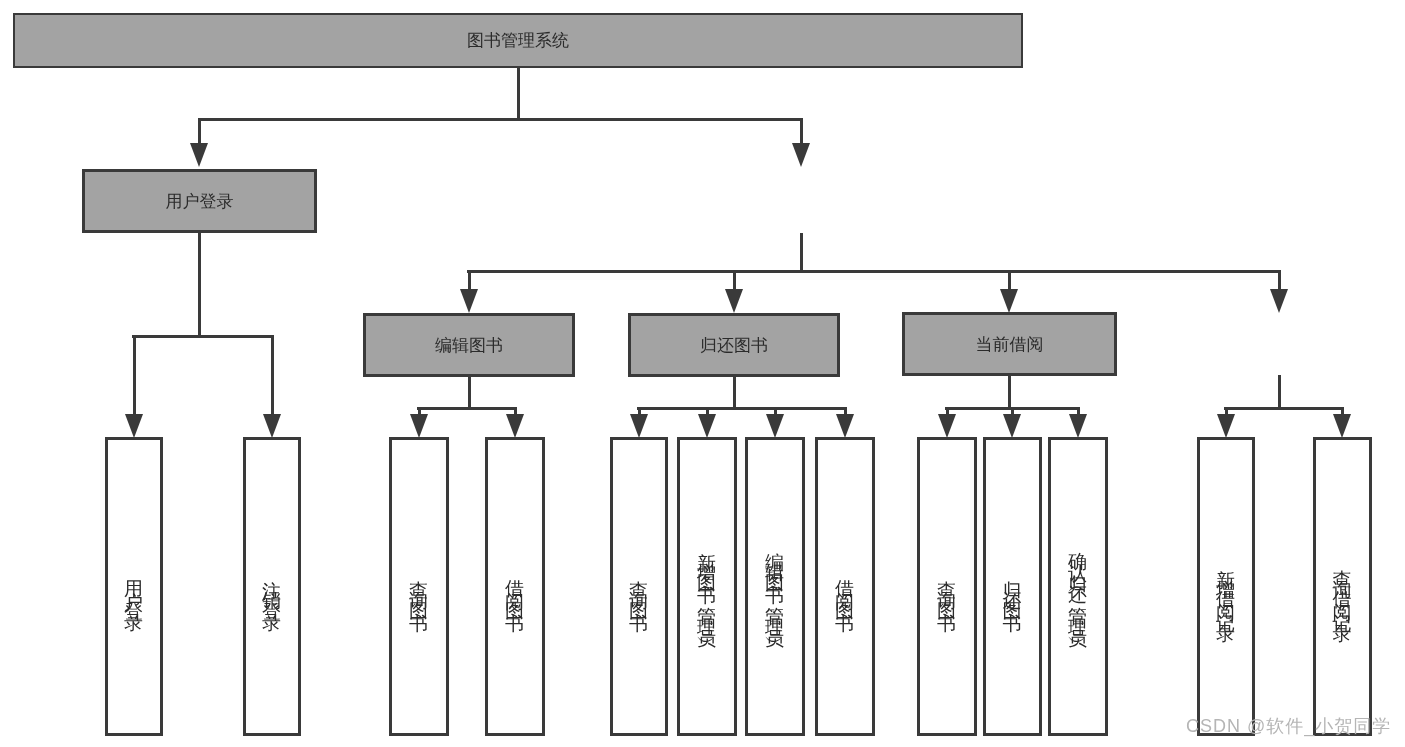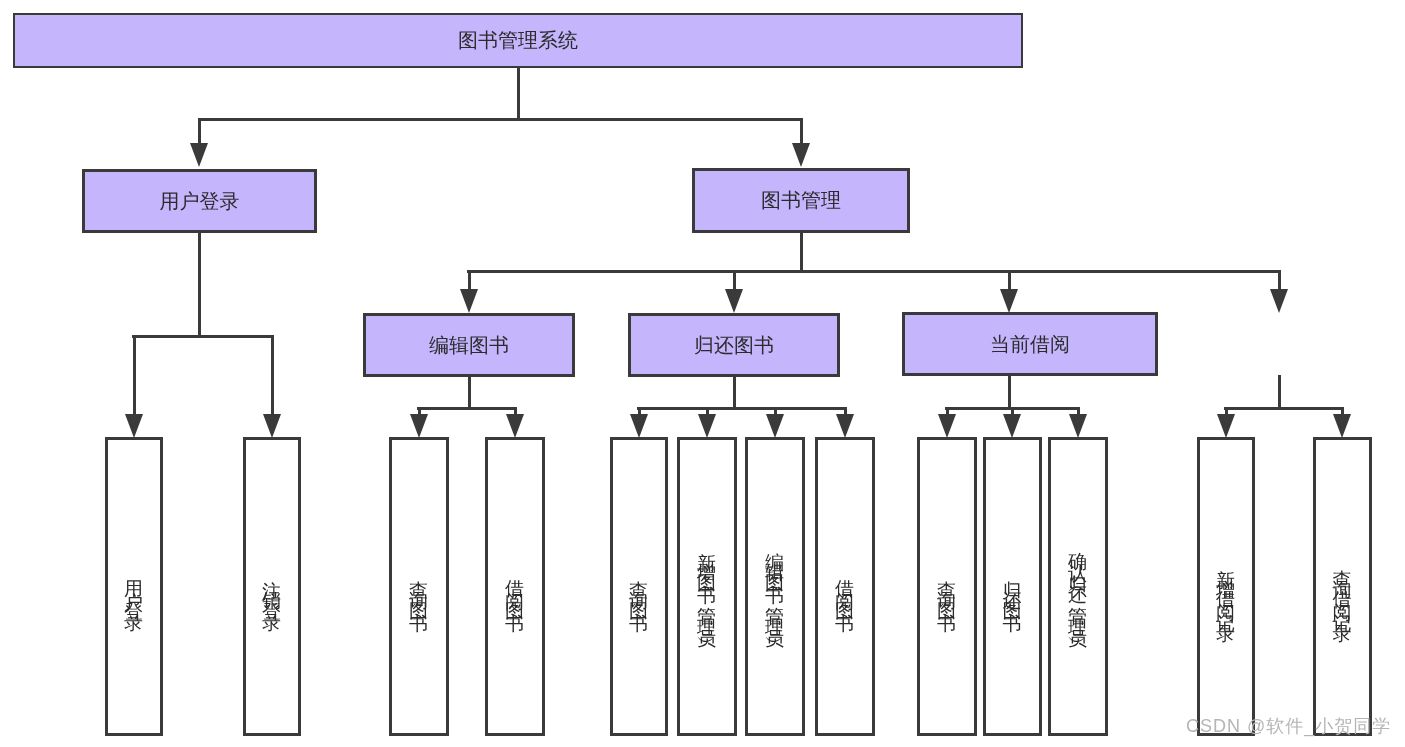--- a/index.html
+++ b/index.html
@@ -8,24 +8,24 @@
     --watermark:#b5b5b5;
     --bg:#ffffff;
   }
   html,body{margin:0;padding:0;background:var(--bg);}
   .canvas{
     position:relative;width:1405px;height:747px;background:var(--bg);
     overflow:hidden;font-family:"Liberation Sans",sans-serif;color:var(--text);
   }
   
   .node{
-    position:absolute;box-sizing:border-box;background:#c4b5fd;
+    position:absolute;box-sizing:border-box;background:#a3a3a3;
     border:3px solid var(--line);
     display:flex;align-items:center;justify-content:center;
-    font-size:20px;color:var(--text);white-space:nowrap;
+    font-size:17px;color:var(--text);white-space:nowrap;
   }
   .node.root{border-width:2px;}
   .leaf{
     position:absolute;box-sizing:border-box;background:#fff;
     border:3px solid var(--line);top:437px;height:299px;
     display:flex;align-items:center;justify-content:center;
   }
   .leaf span{
     writing-mode:vertical-rl;text-orientation:mixed;
     font-size:19px;letter-spacing:11px;line-height:1;color:var(--text);
@@ -108,25 +108,24 @@
     <div class="hl" style="left:1224px;top:407px;width:120px"></div>
     <div class="vl" style="left:1225px;top:407px;height:10px"></div>
     <div class="ah" style="left:1217px;top:414px"></div>
     <div class="vl" style="left:1341px;top:407px;height:10px"></div>
     <div class="ah" style="left:1333px;top:414px"></div>
   </div>
 
   <div class="node root" style="left:13px;top:13px;width:1010px;height:55px">图书管理系统</div>
 
   <div class="node" style="left:82px;top:169px;width:235px;height:64px">用户登录</div>
-  <div class="node" style="left:692px;top:168px;width:218px;height:65px">图书管理</div>
 
   <div class="node" style="left:363px;top:313px;width:212px;height:64px">编辑图书</div>
   <div class="node" style="left:628px;top:313px;width:212px;height:64px">归还图书</div>
-  <div class="node" style="left:902px;top:312px;width:256px;height:64px">当前借阅</div>
+  <div class="node" style="left:902px;top:312px;width:215px;height:64px">当前借阅</div>
 
   <div class="leaf" style="left:105px;width:58px">
     <span>用户登录</span>
   </div>
   <div class="leaf" style="left:243px;width:58px">
     <span>注销登录</span>
   </div>
 
   <div class="leaf" style="left:389px;width:60px">
     <span>查询图书</span>

